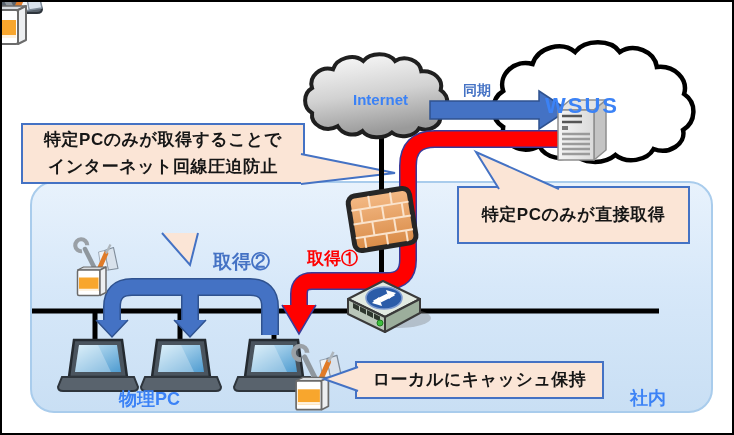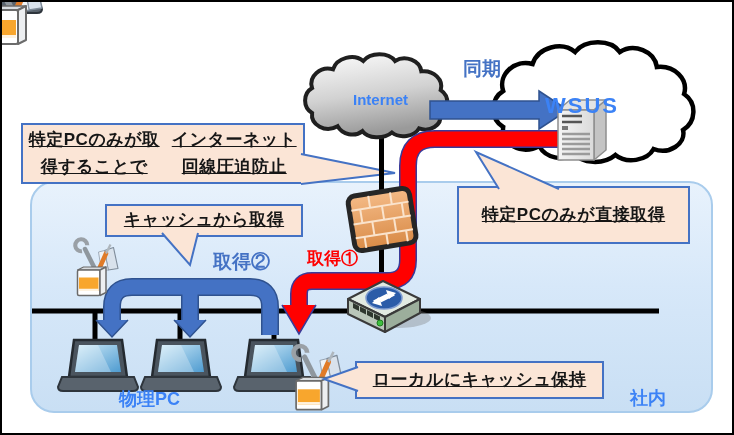--- a/index.html
+++ b/index.html
@@ -6,22 +6,22 @@
   .stage{position:relative;width:734px;height:435px;background:#fff;border:2px solid #000;
          box-sizing:border-box;overflow:hidden;font-family:"Liberation Sans",sans-serif;}
   .intranet{position:absolute;left:28px;top:179px;width:683px;height:232px;
             border:2px solid #A9CCEC;border-radius:24px;
             background:linear-gradient(180deg,#E8F2FC 0%,#D7E8F9 45%,#C9DFF4 100%);
             z-index:0;box-sizing:border-box;}
   svg.art{position:absolute;left:0;top:0;z-index:1;}
   svg.overlay{position:absolute;left:0;top:0;z-index:3;pointer-events:none;}
   .lbl{position:absolute;z-index:2;font-weight:bold;color:#3b82f6;white-space:nowrap;}
   .callout{position:absolute;z-index:2;background:#FBE5D6;border:2px solid #4472C4;
-           box-sizing:border-box;display:flex;flex-direction:row;align-items:center;
-           justify-content:center;font-weight:bold;color:#161616;text-align:center;text-decoration:underline;}
+           box-sizing:border-box;display:flex;flex-direction:column;align-items:center;
+           justify-content:center;font-weight:bold;color:#161616;text-align:center;}
   .callout .ln{line-height:1.55;letter-spacing:0.5px;}
 </style>
 </head>
 <body>
 
 <div class="stage">
 
   <div class="intranet"></div>
 
   <svg class="art" width="734" height="435" viewBox="0 0 734 435">
@@ -165,35 +165,32 @@
         <rect x="-12" y="33" width="26" height="3" fill="#FFFFFF" opacity="0.85"></rect>
         <polygon points="16,8 24,4 24,38 16,42" fill="#EDEFF1" stroke="#6B6B6B" stroke-width="2"></polygon>
       </g>
       <use href="#toolbox" transform="translate(86,262) scale(0.75)"></use>
       <use href="#toolbox" transform="translate(306,372) scale(0.85)"></use>
     </g>
   </svg>
 
   <div class="lbl" style="left:351px;top:89px;font-size:15px;">Internet</div>
   <div class="lbl" style="left:543px;top:83px;font-size:22px;letter-spacing:2px;margin-top:8px;">WSUS</div>
-  <div class="lbl" style="left:461px;top:54px;font-size:19px;color:#4472C4;">同期</div>
+  <div class="lbl" style="left:461px;top:80px;font-size:14px;color:#4472C4;">同期</div>
   <div class="lbl" style="left:305px;top:245px;font-size:17px;color:#FF0000;text-align:right;">取得①</div>
   <div class="lbl" style="left:211px;top:247px;font-size:19px;color:#4472C4;">取得②</div>
   <div class="lbl" style="left:98px;top:385px;width:80px;text-align:right;font-size:18px;">物理PC</div>
   <div class="lbl" style="left:628px;top:384px;font-size:18px;">社内</div>
 
   <div class="callout" style="left:19px;top:121px;width:284px;height:61px;font-size:17px;">
     <span class="ln">特定PCのみが取得することで</span>
     <span class="ln">インターネット回線圧迫防止</span>
   </div>
   <div class="callout" style="left:455px;top:184px;width:233px;height:58px;font-size:17px;gap:28px;">
     <span class="ln">特定PCのみが直接取得</span>
-  </div>
-  <div class="callout" style="left:103px;top:202px;width:198px;height:33px;font-size:17px;">
-    <span class="ln">キャッシュから取得</span>
   </div>
   <div class="callout" style="left:353px;top:359px;width:249px;height:38px;font-size:17px;">
     <span class="ln">ローカルにキャッシュ保持</span>
   </div>
 
   <svg class="overlay" width="734" height="435" viewBox="0 0 734 435">
     <path d="M299,152 L393,171 L299,182" fill="#FBE5D6" stroke="#4472C4" stroke-width="2"></path>
     <line x1="379.5" y1="150" x2="379.5" y2="186" stroke="#000" stroke-width="5"></line>
     <path d="M160,231 L188,263 L196,231" fill="#FBE5D6" stroke="#4472C4" stroke-width="2"></path>
     <path d="M497,187 L474,150 L557,187" fill="#FBE5D6" stroke="#4472C4" stroke-width="2"></path>

